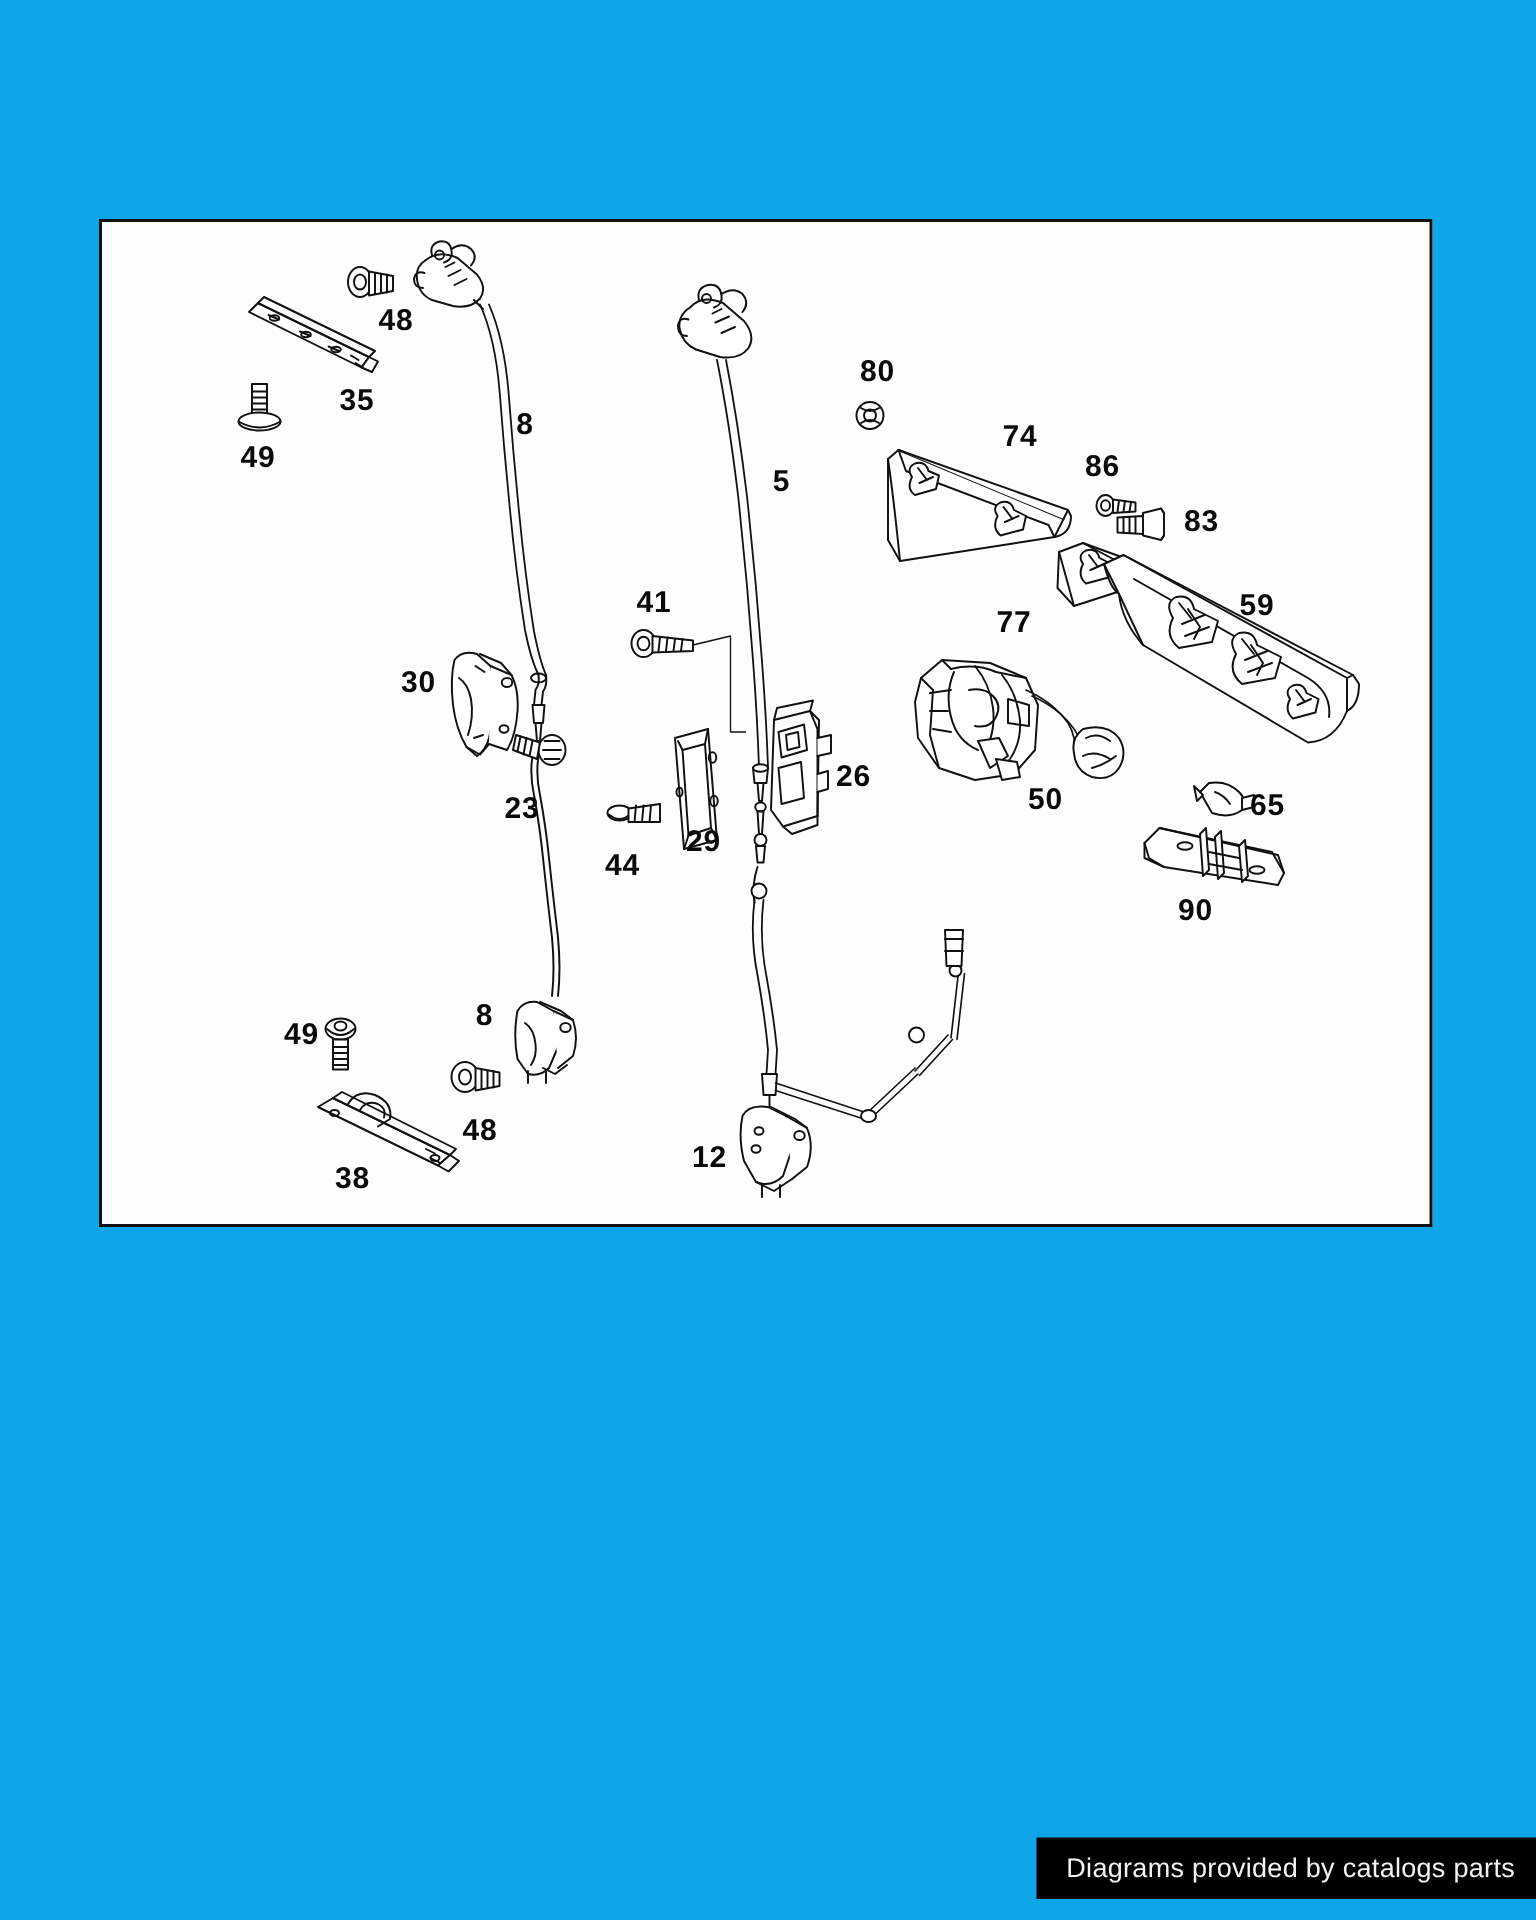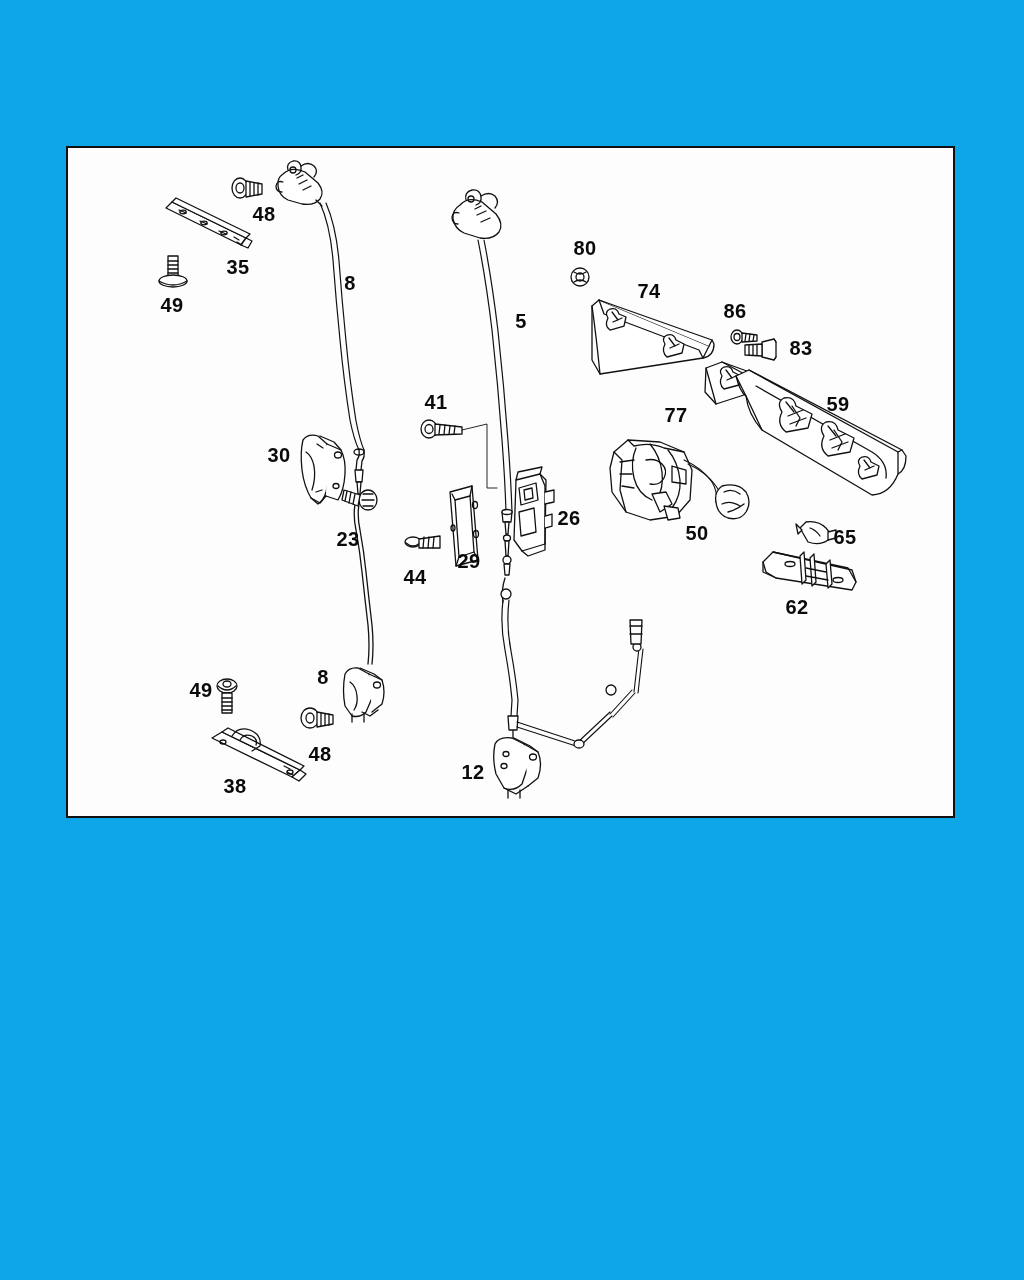--- a/index.html
+++ b/index.html
@@ -370,34 +370,35 @@
 
     </g>
   </svg>
 
   <div class="callout" style="left:264px; top:214px;">48</div>
   <div class="callout" style="left:238px; top:267px;">35</div>
   <div class="callout" style="left:172px; top:305px;">49</div>
   <div class="callout" style="left:350px; top:283px;">8</div>
   <div class="callout" style="left:521px; top:321px;">5</div>
   <div class="callout" style="left:585px; top:248px;">80</div>
-  <div class="callout" style="left:649px; top:291px;">74</div>
+  <div class="callout" style="left:680px; top:291px;">74</div>
   <div class="callout" style="left:735px; top:311px;">86</div>
   <div class="callout" style="left:801px; top:348px;">83</div>
   <div class="callout" style="left:838px; top:404px;">59</div>
   <div class="callout" style="left:676px; top:415px;">77</div>
   <div class="callout" style="left:436px; top:402px;">41</div>
   <div class="callout" style="left:279px; top:455px;">30</div>
   <div class="callout" style="left:348px; top:539px;">23</div>
   <div class="callout" style="left:569px; top:518px;">26</div>
   <div class="callout" style="left:663px; top:533px;margin-left:34px;">50</div>
   <div class="callout" style="left:845px; top:537px;">65</div>
-  <div class="callout" style="left:797px; top:607px;">62</div>
+  <div class="callout" style="left:797px; top:607px;">90</div>
   <div class="callout" style="left:469px; top:561px;">29</div>
   <div class="callout" style="left:415px; top:577px;">44</div>
   <div class="callout" style="left:323px; top:677px;">8</div>
   <div class="callout" style="left:201px; top:690px;">49</div>
   <div class="callout" style="left:320px; top:754px;">48</div>
   <div class="callout" style="left:235px; top:786px;">38</div>
   <div class="callout" style="left:473px; top:772px;">12</div>
 
+  <div id="watermark">Diagrams provided by catalogs parts</div>
 
 </div>
 
 </body></html>

